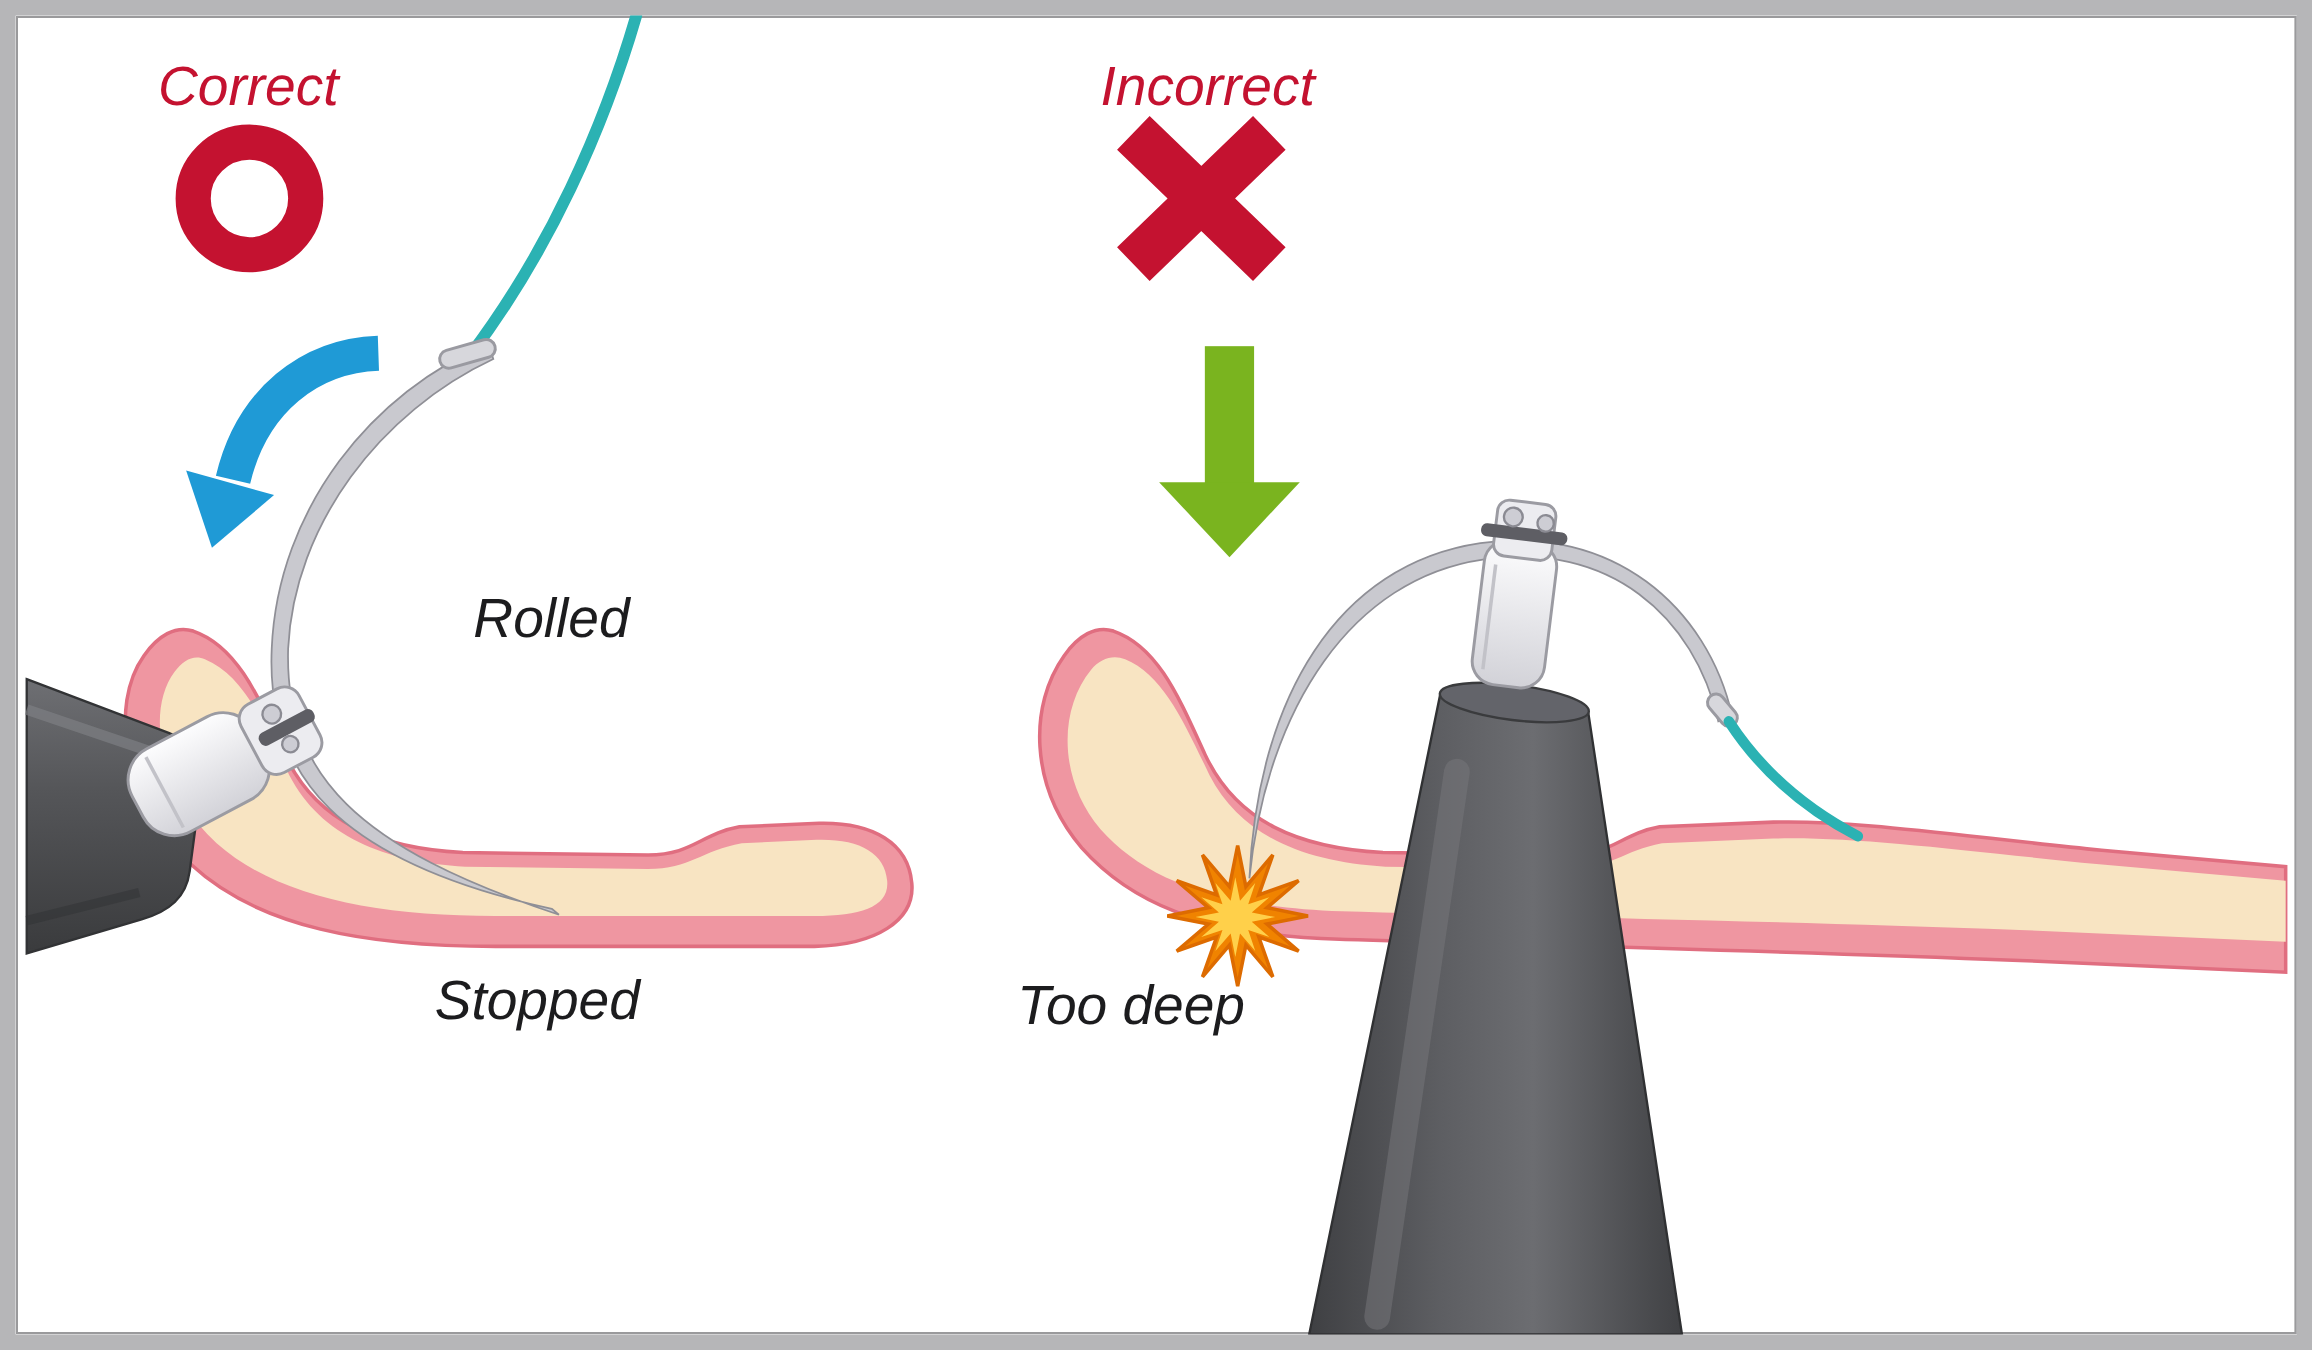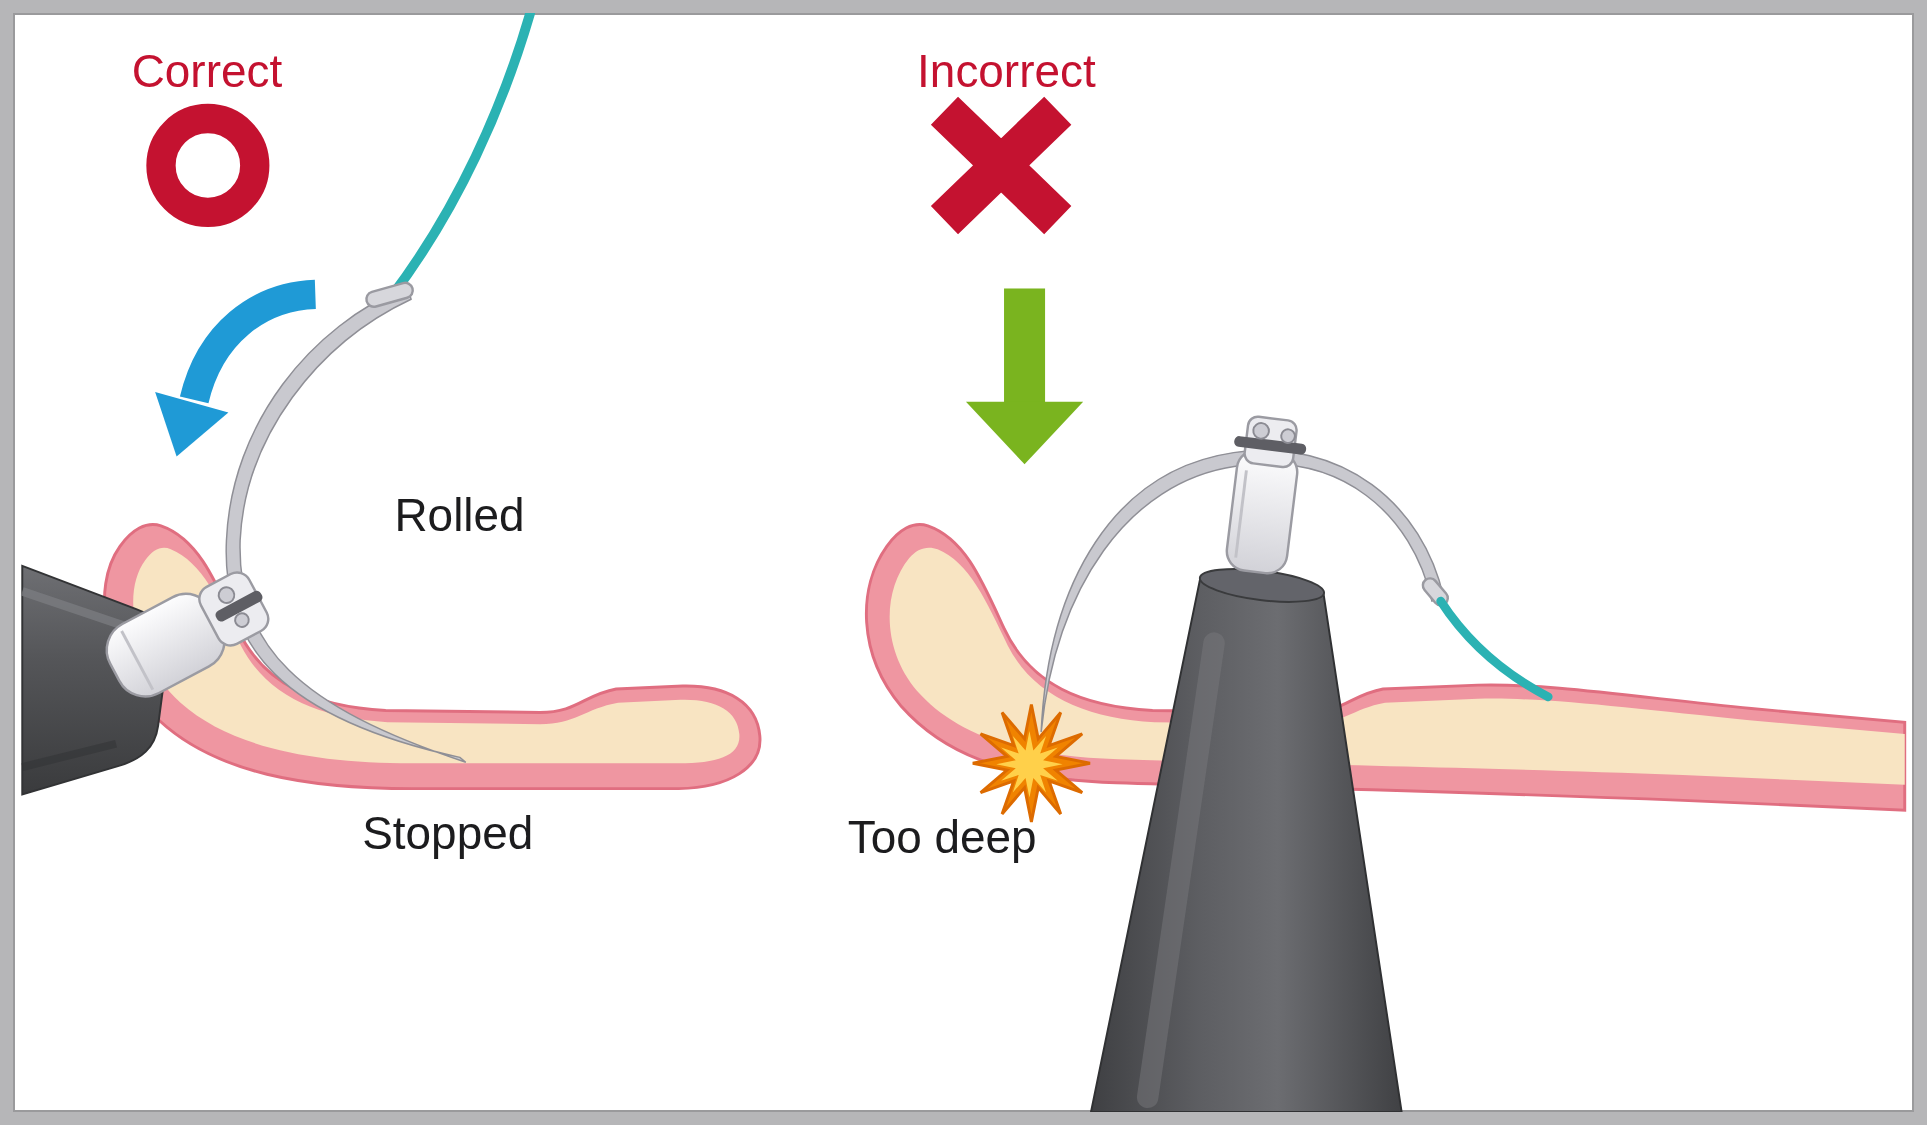--- a/index.html
+++ b/index.html
@@ -1,19 +1,20 @@
 <!DOCTYPE html>
 <html><head>
 <meta charset="utf-8">
 <style>
   html,body{margin:0;padding:0;background:#ffffff;overflow:hidden;}
   .frame{
     width:1927px;height:1125px;box-sizing:border-box;position:relative;
     border:13px solid #b6b6b8;background:#ffffff;
     box-shadow:inset 0 0 0 2px #9a9a9c;
+    font-style:italic;
   }
   .frame svg{display:block;width:100%;height:100%;}
   .label{font-family:"Liberation Sans","DejaVu Sans",sans-serif;font-size:47px;font-weight:400;}
 </style>
 </head>
 <body>
 
 <div class="frame">
 <svg viewBox="0 0 1927 1125" xmlns="http://www.w3.org/2000/svg">
   <defs>

